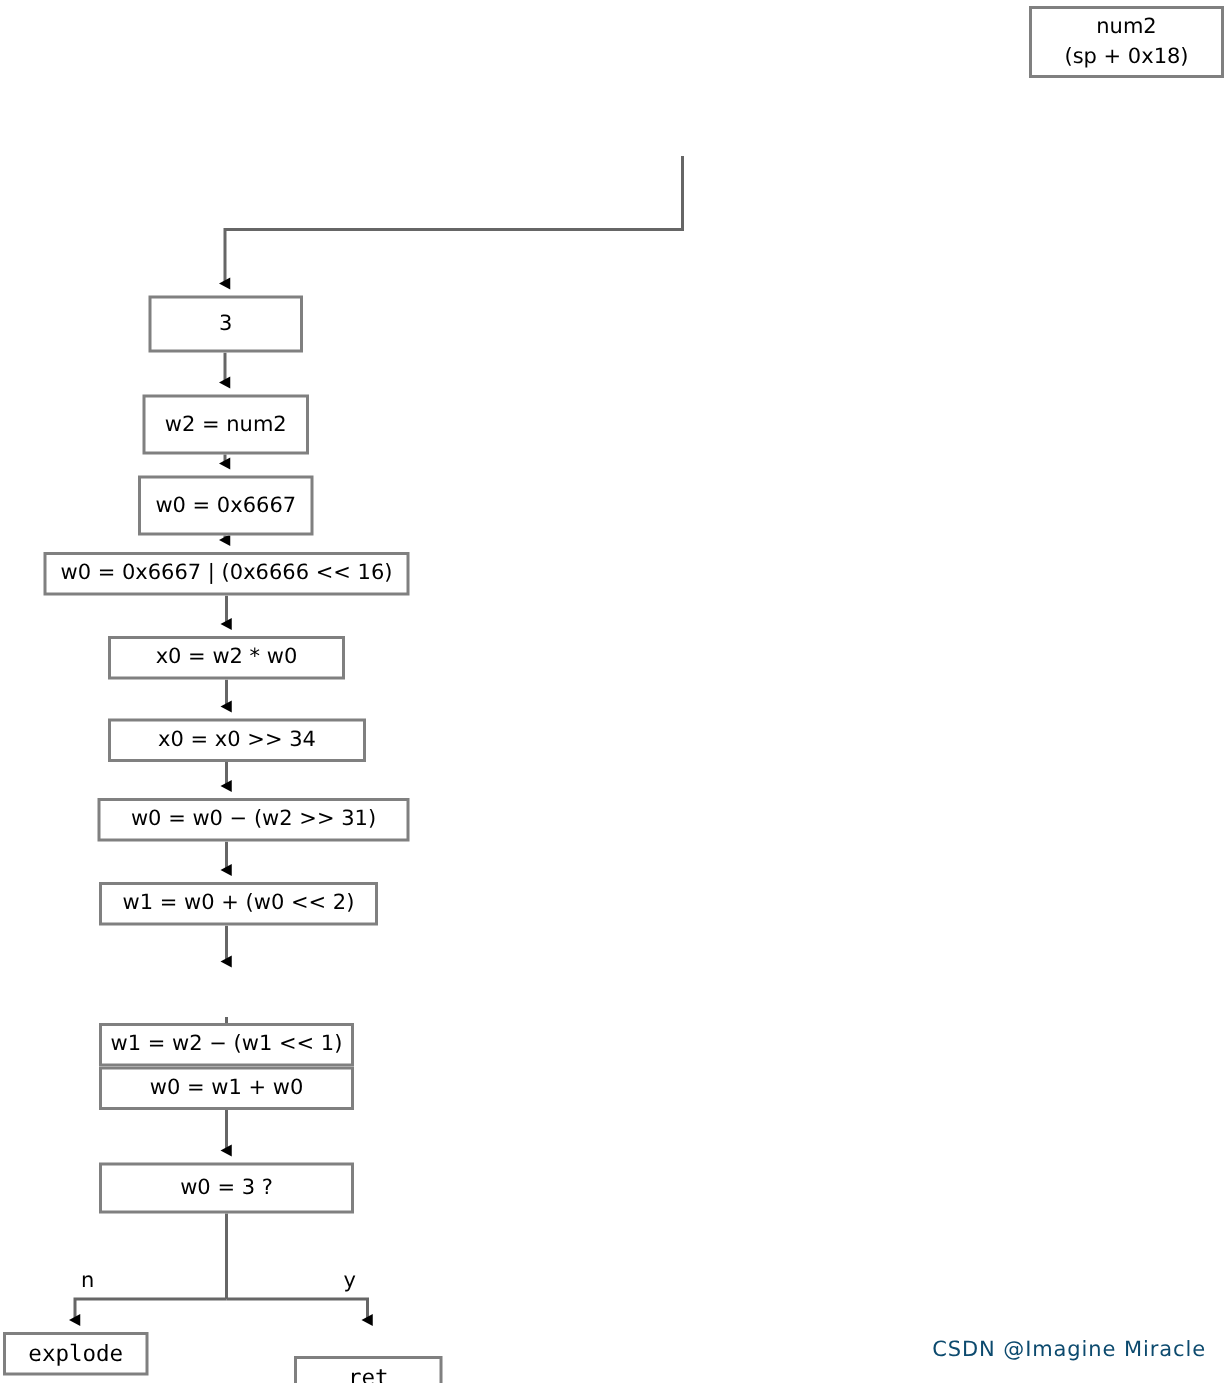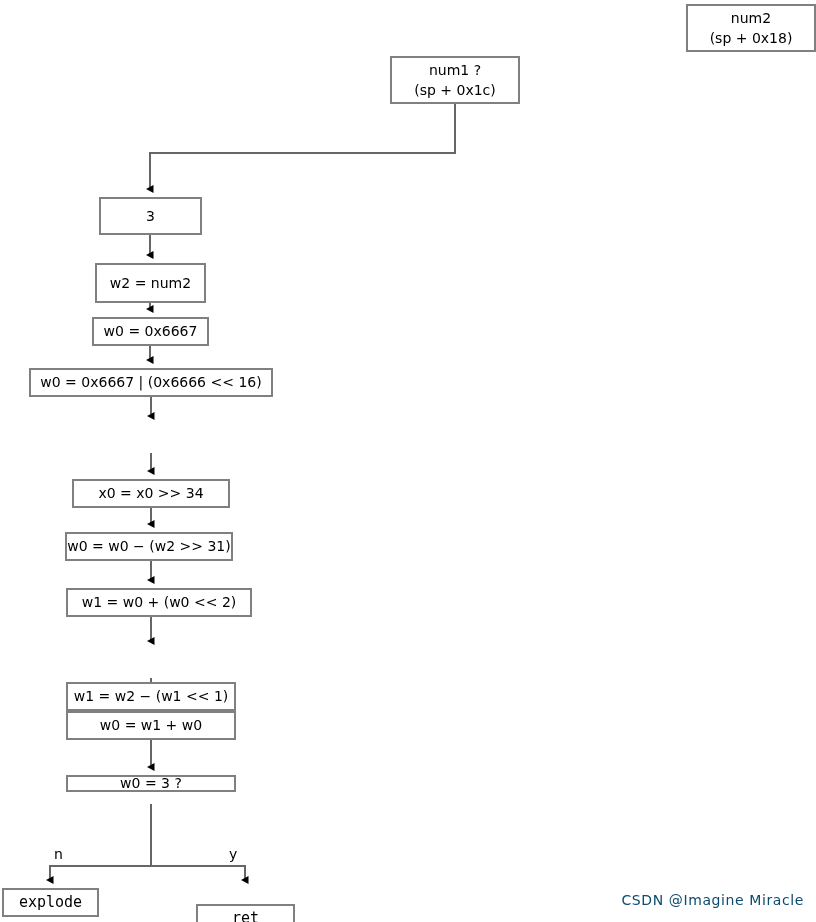--- a/index.html
+++ b/index.html
@@ -111,63 +111,62 @@
 
       <path d="M151,866 L245,866 L245,880" marker-end="url(#arrow)"></path>
     </g>
   </svg>
 
   <div class="node" style="left: 686px; top: 4px; width: 130px; height: 48px; border-color: rgb(128, 128, 128);">
     <span class="line">num2</span>
     <span class="line">(sp + 0x18)</span>
   </div>
 
-  <div class="node" style="left: 390px; top: 56px; width: 130px; height: 48px; border-color: rgb(128, 128, 128);">
-    <span class="line">num1 ?</span>
-    <span class="line">(sp + 0x1c)</span>
-  </div>
 
   <div class="node" style="left: 99px; top: 197px; width: 103px; height: 38px; border-color: rgb(128, 128, 128);">
     <span class="line">3</span>
   </div>
 
   <div class="node" style="left: 95px; top: 263px; width: 111px; height: 40px; border-color: rgb(128, 128, 128);">
     <span class="line">w2 = num2</span>
   </div>
 
-  <div class="node" style="left: 92px; top: 317px; width: 117px; height: 29px; border-color: rgb(128, 128, 128);">
+  <div class="node" style="left: 92px; top: 317px; width: 117px; height: 40px; border-color: rgb(128, 128, 128);">
     <span class="line">w0 = 0x6667</span>
   </div>
 
   <div class="node" style="left: 29px; top: 368px; width: 244px; height: 29px; border-color: rgb(128, 128, 128);">
     <span class="line">w0 = 0x6667 | (0x6666 &lt;&lt; 16)</span>
   </div>
 
+  <div class="node" style="left: 72px; top: 424px; width: 158px; height: 29px; border-color: rgb(128, 128, 128);">
+    <span class="line">x0 = w2 * w0</span>
+  </div>
 
-  <div class="node" style="left: 72px; top: 479px; width: 158px; height: 29px; border-color: rgb(128, 128, 128);">
+  <div class="node" style="left: 72px; top: 479px; width: 172px; height: 29px; border-color: rgb(128, 128, 128);">
     <span class="line">x0 = x0 &gt;&gt; 34</span>
   </div>
 
-  <div class="node" style="left: 65px; top: 532px; width: 168px; height: 29px; border-color: rgb(128, 128, 128);">
+  <div class="node" style="left: 65px; top: 532px; width: 208px; height: 29px; border-color: rgb(128, 128, 128);">
     <span class="line">w0 = w0 − (w2 &gt;&gt; 31)</span>
   </div>
 
   <div class="node" style="left: 66px; top: 588px; width: 186px; height: 29px; border-color: rgb(128, 128, 128);">
     <span class="line">w1 = w0 + (w0 &lt;&lt; 2)</span>
   </div>
 
   <div class="node" style="left: 66px; top: 649px; width: 170px; height: 29px; border-color: rgb(128, 128, 128); margin-top: 33px;">
     <span class="line">w1 = w2 − (w1 &lt;&lt; 1)</span>
   </div>
 
   <div class="node" style="left: 66px; top: 711px; width: 170px; height: 29px; border-color: rgb(128, 128, 128);">
     <span class="line">w0 = w1 + w0</span>
   </div>
 
-  <div class="node" style="left: 66px; top: 775px; width: 170px; height: 17px; border-color: rgb(128, 128, 128);">
+  <div class="node" style="left: 66px; top: 775px; width: 170px; height: 34px; border-color: rgb(128, 128, 128);">
     <span class="line">w0 = 3 ?</span>
   </div>
 
   <div class="node mono" style="left: 2px; top: 888px; width: 97px; height: 29px; border-color: rgb(128, 128, 128); align-items: center;">
     <span class="line">explode</span>
   </div>
 
   <div class="node mono" style="left: 196px; top: 888px; width: 99px; height: 29px; border-color: rgb(128, 128, 128); margin-top: 16px;">
     <span class="line">ret</span>
   </div>

